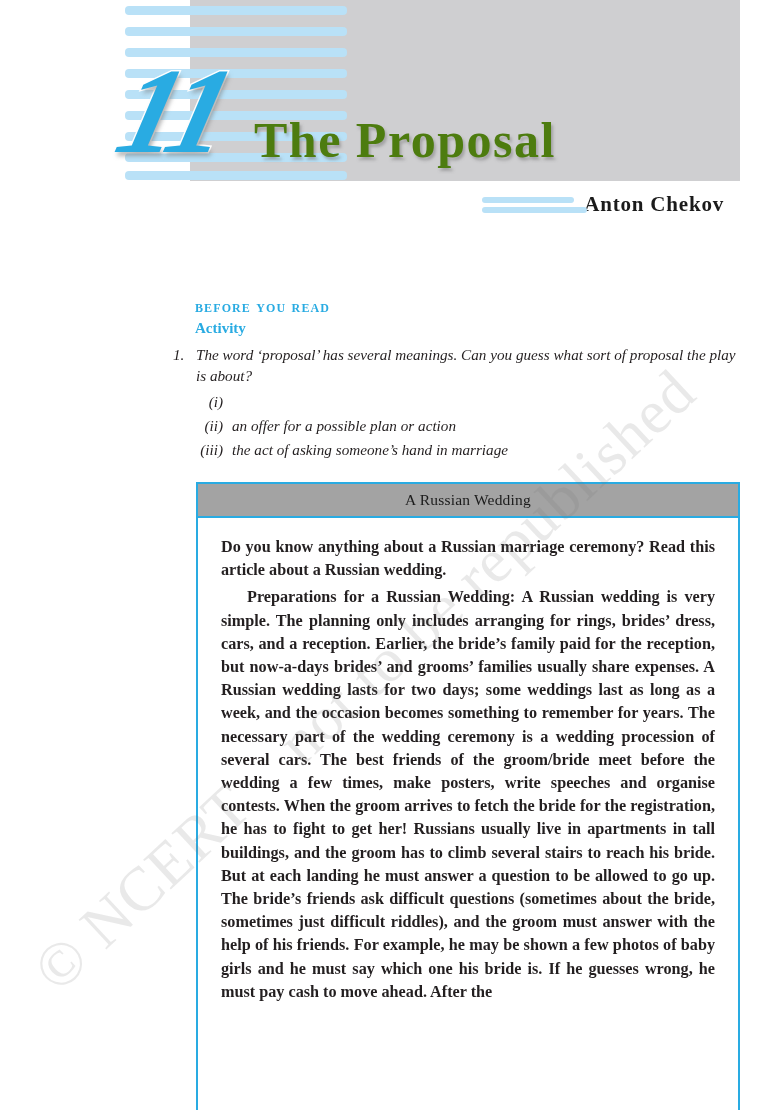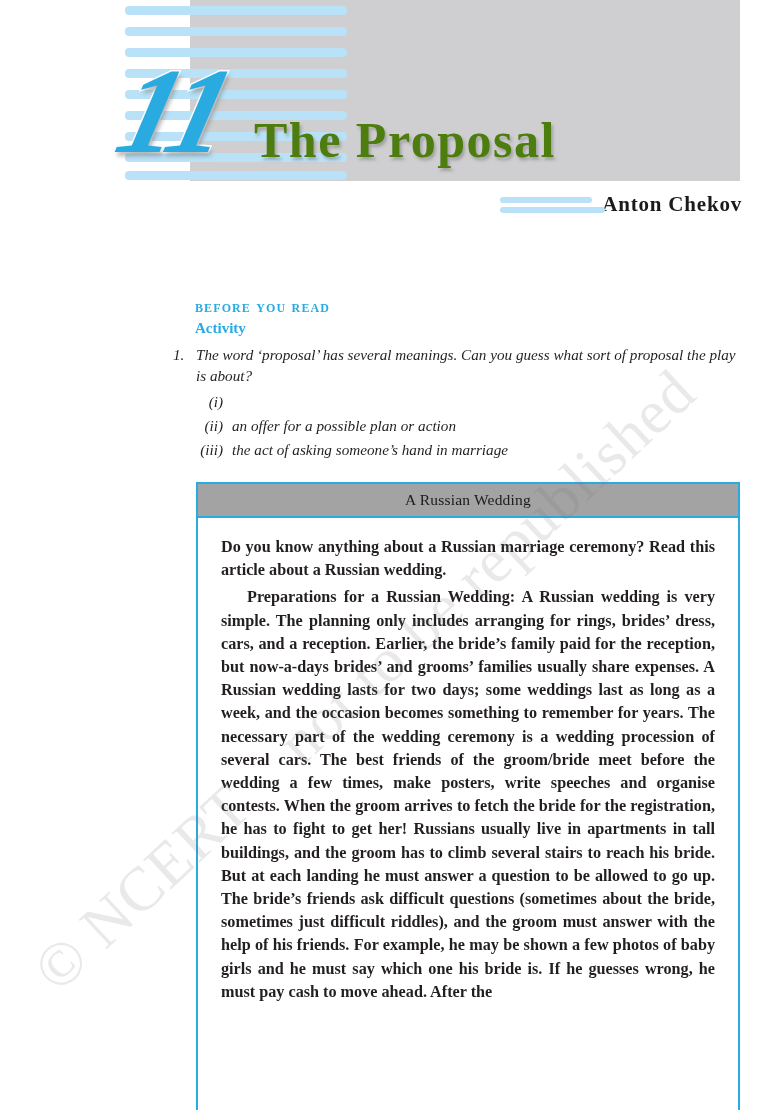--- a/index.html
+++ b/index.html
@@ -84,21 +84,21 @@
     font-weight: 700;
     font-size: 50px;
     line-height: 56px;
     letter-spacing: 1.5px;
     color: #4d7c0f;
     text-shadow: 2px 3px 3px rgba(120,120,120,0.5);
     white-space: nowrap;
   }
   .author-row {
     position: absolute;
-    right: 26px;
+    right: 44px;
     top: 192px;
     display: flex;
     align-items: center;
     gap: 10px;
   }
   .author-stripes {
     position: relative;
     width: 92px;
     height: 24px;
   }

